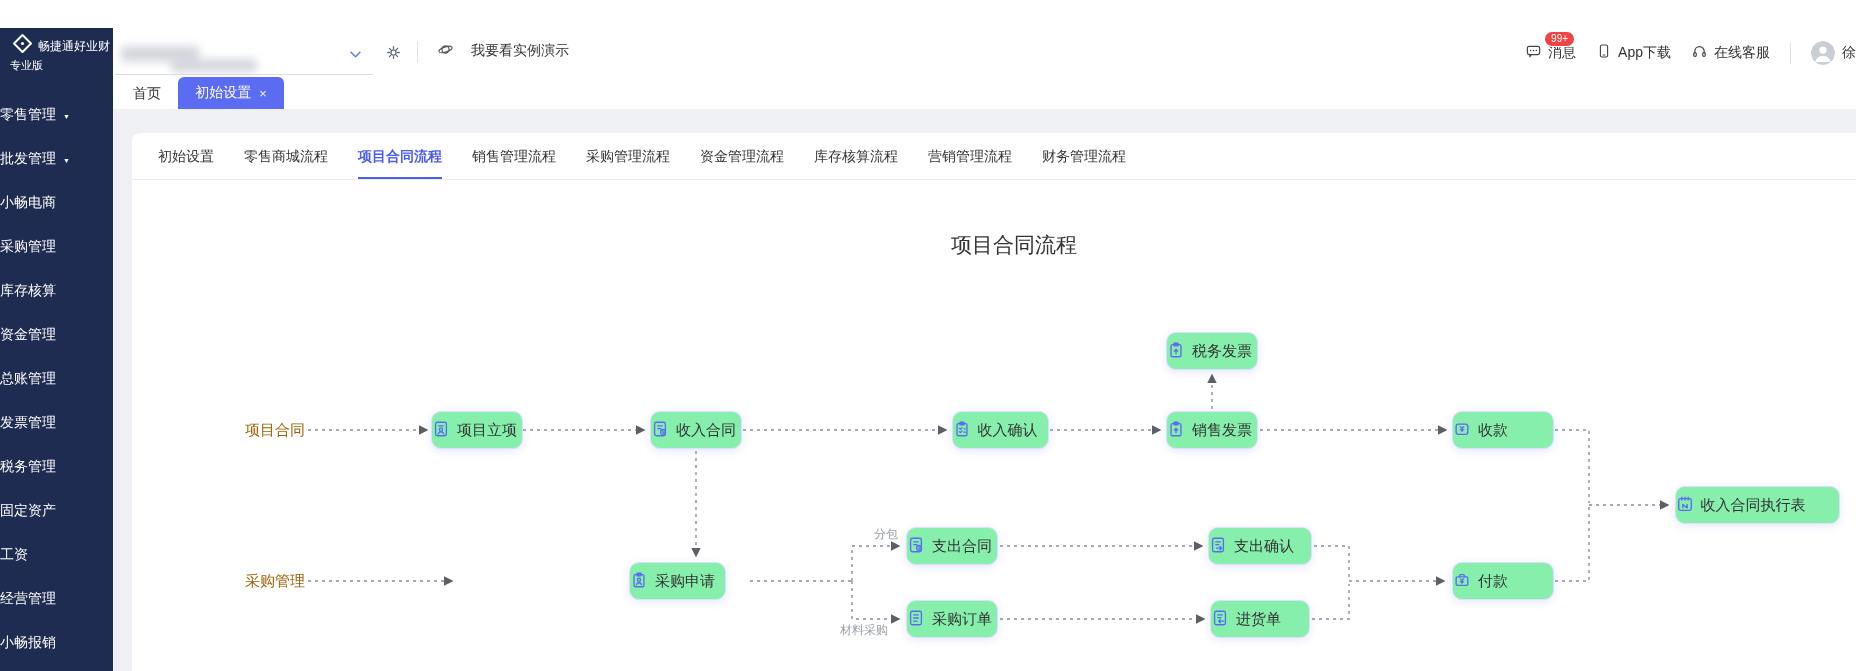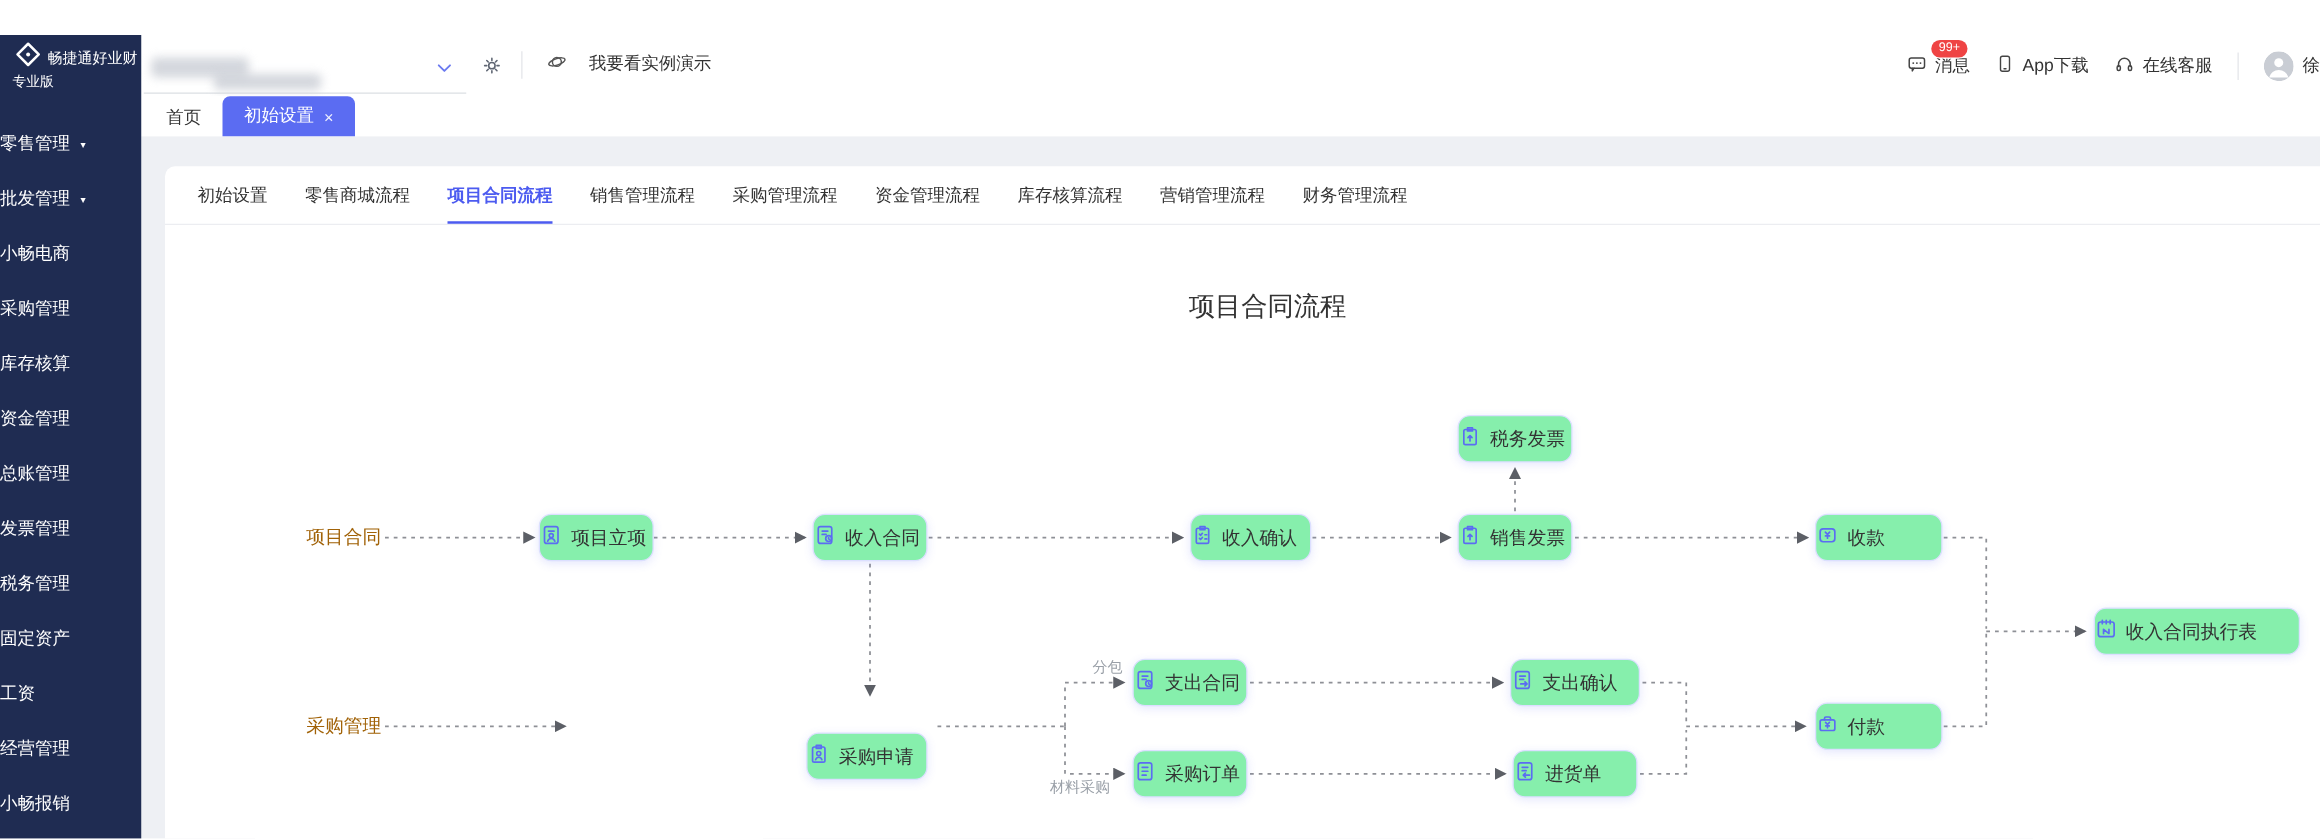--- a/index.html
+++ b/index.html
@@ -303,21 +303,21 @@
         <span class="nlabel">收款</span>
       </div>
       <div class="node" style="left: 1674.5px; top: 486px; width: 165px;">
         <span class="nicon"><svg viewBox="0 0 20 20" width="18" height="18" fill="none" stroke="#5b6cf2" stroke-width="1.5" stroke-linecap="round" stroke-linejoin="round">
             <rect x="3" y="4" width="14" height="13" rx="2"></rect>
             <path d="M6.5 2.5v3M10 2.5v3M13.5 2.5v3"></path>
             <path d="M7.6 14.3v-3.8l4.8 3.8v-3.8"></path>
           </svg></span>
         <span class="nlabel">收入合同执行表</span>
       </div>
-      <div class="node" style="left: 645px; top: 562px; width: 97px; margin-top: 24px;">
+      <div class="node" style="left: 629px; top: 562px; width: 97px;">
         <span class="nicon"><svg viewBox="0 0 20 20" width="18" height="18" fill="none" stroke="#5b6cf2" stroke-width="1.5" stroke-linecap="round" stroke-linejoin="round">
             <rect x="4.5" y="4" width="11" height="13.5" rx="1.5"></rect>
             <path d="M7.8 2.5h4.4v2.8H7.8z"></path>
             <circle cx="10" cy="9.8" r="1.8"></circle>
             <path d="M7.2 15.3c.5-1.5 1.6-2.2 2.8-2.2s2.3.7 2.8 2.2"></path>
           </svg></span>
         <span class="nlabel">采购申请</span>
       </div>
       <div class="node" style="left: 906px; top: 527px; width: 92px;">
         <span class="nicon"><svg viewBox="0 0 20 20" width="18" height="18" fill="none" stroke="#5b6cf2" stroke-width="1.5" stroke-linecap="round" stroke-linejoin="round">

